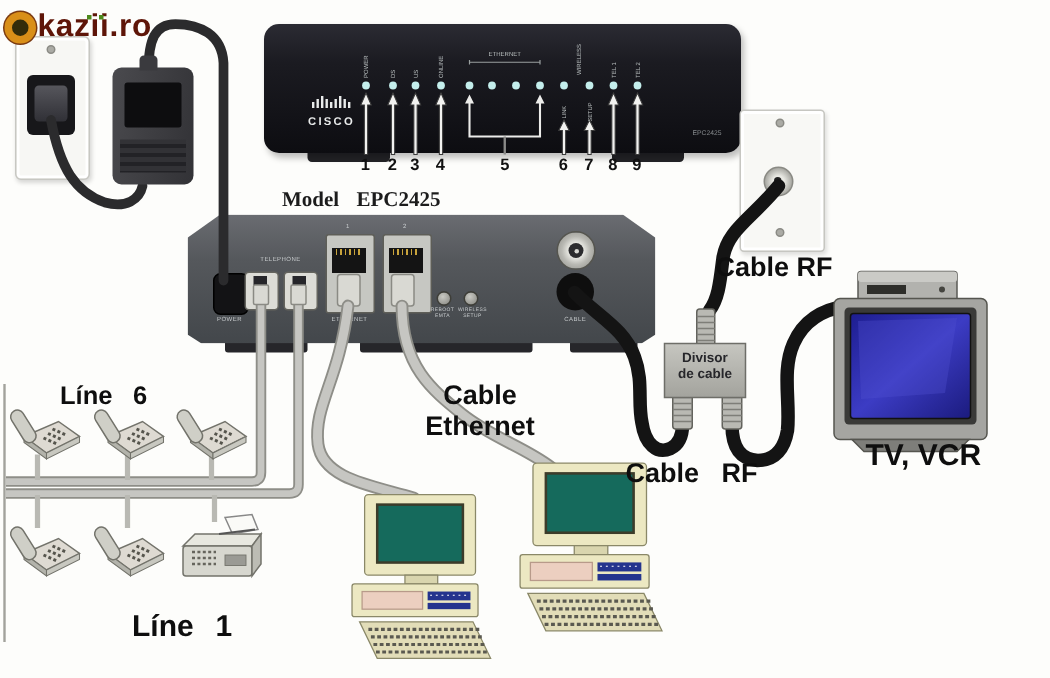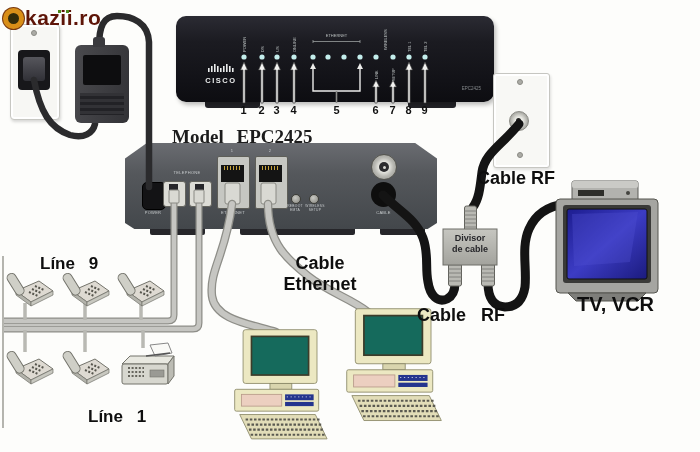--- a/index.html
+++ b/index.html
@@ -22,21 +22,21 @@
   .brick:before{content:"";position:absolute;left:18px;top:-8px;width:12px;height:10px;background:#3a3a3e;border-radius:3px 3px 0 0;}
   .brick-label{position:absolute;left:8px;top:10px;width:38px;height:30px;background:#0d0d0f;border-radius:2px;}
   .brick-ridges{position:absolute;left:5px;top:48px;width:44px;height:22px;
      background:repeating-linear-gradient(#323236 0 3px,#222226 3px 6px);}
   
   .modemF{left:176px;top:16px;width:318px;height:86px;border-radius:10px;z-index:2;
      background:linear-gradient(#2b2b33 0%,#1b1b21 30%,#121217 75%,#0d0d11 100%);
      box-shadow:2px 3px 4px rgba(0,0,0,.25);}
   .foot{background:#232327;border-radius:3px;z-index:1;}
   .co{top:104px;width:13px;text-align:center;font-weight:bold;font-size:11px;color:#111;z-index:5;}
-  .capt{left:172px;top:126px;font-family:"Liberation Serif",serif;font-weight:bold;font-size:19px;
+  .capt{left:188px;top:126px;font-family:"Liberation Serif",serif;font-weight:bold;font-size:14px;
         color:#1c1c1c;word-spacing:8px;z-index:5;}
   
   .panel{left:125px;top:143px;width:312px;height:86px;z-index:2;
      background:linear-gradient(#6a6c71 0%,#55585c 35%,#43474b 100%);
      clip-path:polygon(0 18%,7% 0,93% 0,100% 18%,100% 93%,97% 100%,3% 100%,0 93%);}
   .pfoot{background:#26262a;border-radius:2px;z-index:1;}
   .tinylbl{font-size:4px;color:#c6cacc;text-align:center;letter-spacing:.3px;z-index:3;line-height:1.2;}
   .pwrport{left:142px;top:182px;width:22px;height:26px;background:#131315;border:1px solid #000;border-radius:5px;z-index:2;}
   .rj11{width:21px;height:24px;background:#dcdcd6;border:1px solid #64645e;border-radius:3px;z-index:2;}
   .rj11 i{position:absolute;left:5px;top:2px;width:9px;height:6px;background:#26262a;display:block;}
@@ -319,22 +319,22 @@
     </g>
     <g>
       <rect x="556" y="199" width="102" height="94" rx="4" fill="#a5a5a1" stroke="#55554f"></rect>
       <rect x="563" y="205" width="88" height="78" rx="3" fill="#3a3a38"></rect>
       <rect x="567" y="209" width="80" height="70" rx="2" fill="url(#scr)" stroke="#111"></rect>
       <path d="M572,214 L638,212 L630,262 L574,266 Z" fill="#5050d2" opacity=".35"></path>
       <path d="M568,293 L646,293 L638,301 L576,301 Z" fill="#7e7e7a" stroke="#55554f"></path>
     </g>
   </svg>
 
-  <div class="abs blab" style="left:40px;top:254px;font-size:17px;word-spacing:9px">Líne 9</div>
-  <div class="abs blab" style="left:88px;top:407px;font-size:17px;word-spacing:9px">Líne 1</div>
+  <div class="abs blab" style="left:40px;top:254px;font-size:17px;word-spacing:9px">Líne 6</div>
+  <div class="abs blab" style="left:88px;top:407px;font-size:20px;word-spacing:9px">Líne 1</div>
   <div class="abs blab" style="left:270px;top:253px;width:100px;text-align:center;font-size:18px">
     <span>Cable</span><br>
     <span>Ethernet</span>
   </div>
   <div class="abs blab" style="left:477px;top:168px;font-size:18px">Cable RF</div>
   <div class="abs blab" style="left:417px;top:305px;font-size:18px">
     <span>Cable</span>&nbsp;&nbsp;&nbsp;<span>RF</span>
   </div>
   <div class="abs splab">
     <span>Divisor</span><br>

